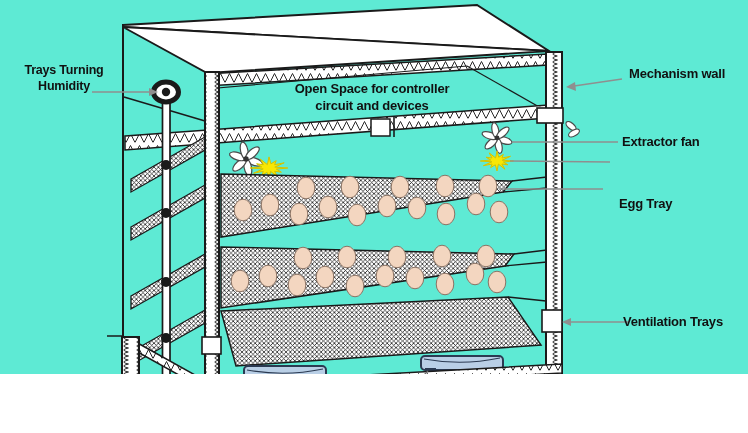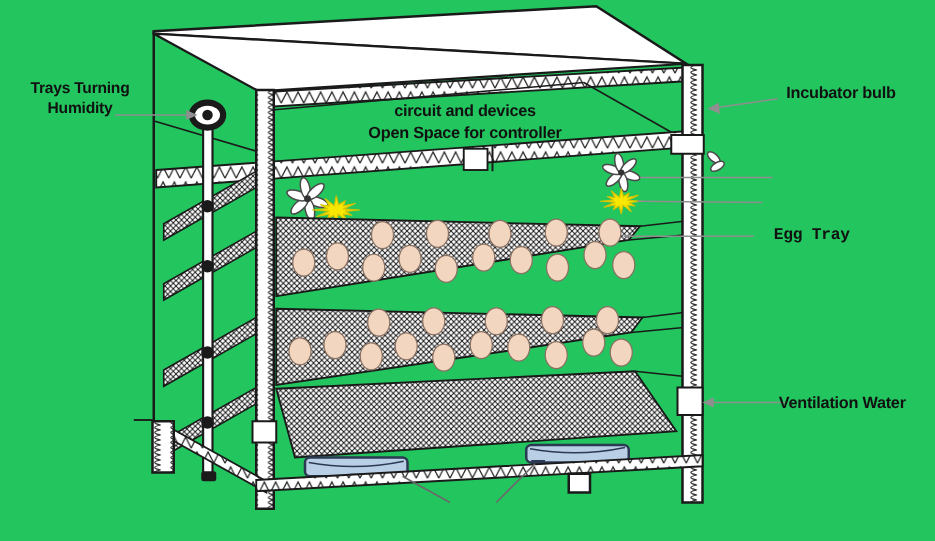--- a/index.html
+++ b/index.html
@@ -1,16 +1,16 @@
 <!DOCTYPE html>
 <html><head>
 <meta charset="utf-8">
 <style>
   html,body{margin:0;padding:0;background:#fff;}
-  .canvas{position:relative;width:748px;height:433px;background:#22c55e;overflow:hidden;
+  .canvas{position:relative;width:748px;height:374px;background:#5eead4;overflow:hidden;
           font-family:"Liberation Sans", sans-serif;}
   .canvas svg{position:absolute;left:0;top:0;}
   .lbl{position:absolute;font-weight:bold;font-size:13px;line-height:1.3;color:#111;
        white-space:nowrap;letter-spacing:-0.2px;}
   .lbl.center{text-align:center;white-space:normal;}
   .lbl .ln{display:block;}
   #lbl-trays{font-size:12.5px;}
 </style>
 </head>
 <body>
@@ -178,21 +178,22 @@
     <line x1="397" y1="402" x2="428" y2="371" stroke="#6a6a6a"></line>
   </g>
 </svg>
 
 <div class="lbl center" id="lbl-trays" style="left:8px;top:62px;width:112px;">
   <span class="ln">Trays Turning</span>
   <span class="ln">Humidity</span>
 </div>
 
 <div class="lbl center" style="left:270px;top:81px;width:204px;">
+  <span class="ln">Open Space for controller</span>
   <span class="ln">circuit and devices</span>
-  <span class="ln">Open Space for controller</span>
 </div>
 
-<div class="lbl" style="left:629px;top:66px;">Incubator bulb</div>
-<div class="lbl" style="left:619px;top:180px;font-family:Liberation Mono, monospace;">Egg Tray</div>
-<div class="lbl" style="left:623px;top:314px;">Ventilation Water</div>
+<div class="lbl" style="left:629px;top:66px;">Mechanism wall</div>
+<div class="lbl" style="left:622px;top:134px;">Extractor fan</div>
+<div class="lbl" style="left:619px;top:196px;">Egg Tray</div>
+<div class="lbl" style="left:623px;top:314px;">Ventilation Trays</div>
 
 </div>
 
 </body></html>

